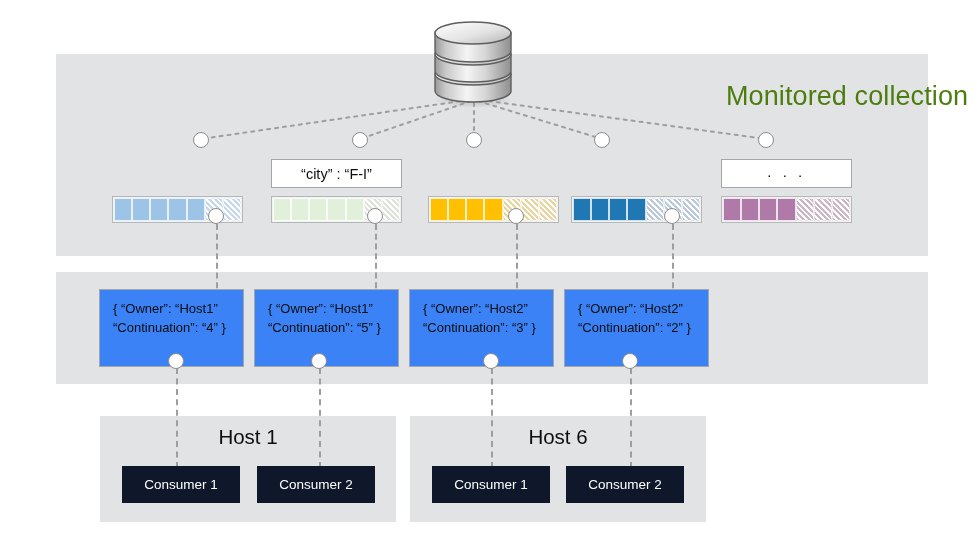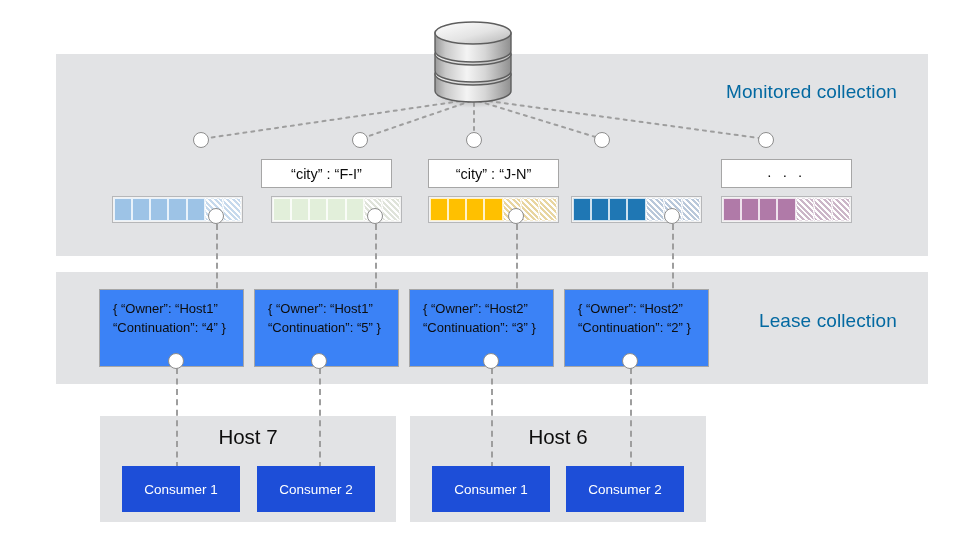--- a/index.html
+++ b/index.html
@@ -20,22 +20,22 @@
     position: absolute;
     background: #e2e3e5;
   }
   #monitored-panel { left: 56px; top: 54px; width: 872px; height: 202px; }
   #lease-panel     { left: 56px; top: 272px; width: 872px; height: 112px; }
   #host1-panel     { left: 100px; top: 416px; width: 296px; height: 106px; }
   #host2-panel     { left: 410px; top: 416px; width: 296px; height: 106px; }
 
   .panel-label {
     position: absolute;
-    font-size: 19px;
-    color: #0369a1;
+    font-size: 27px;
+    color: #4d7c0f;
     white-space: nowrap;
     letter-spacing: .1px;
   }
   #monitored-label { left: 726px; top: 81px; }
   #lease-label     { left: 759px; top: 310px; }
 
   .host-title {
     position: absolute;
     font-size: 20.5px;
     color: #0d0d0d;
@@ -118,43 +118,42 @@
     font-size: 13px;
     line-height: 19px;
     color: #0d0d0d;
     white-space: pre-line;
     z-index: 4;
   }
 
   
   .consumer {
     position: absolute;
-    width: 118px; height: 46px;
-    background: #1d4ed8;
+    width: 118px; height: 37px;
+    background: #0f172a;
     color: #ffffff;
     font-size: 13.5px;
     display: flex; align-items: center; justify-content: center;
     z-index: 4;
     white-space: nowrap;
   }
 </style>
 </head>
 <body>
 
 <div id="stage">
 
   <div class="panel" id="monitored-panel"></div>
   <div class="panel" id="lease-panel"></div>
   <div class="panel" id="host1-panel"></div>
   <div class="panel" id="host2-panel"></div>
 
   <div class="panel-label" id="monitored-label">Monitored collection</div>
-  <div class="panel-label" id="lease-label">Lease collection</div>
-
-  <div class="host-title" id="host1-title">Host 7</div>
+
+  <div class="host-title" id="host1-title">Host 1</div>
   <div class="host-title" id="host2-title">Host 6</div>
 
   <div id="fan">
     <svg width="977" height="537">
       <g stroke="#9e9e9e" stroke-width="2" stroke-dasharray="3 5" fill="none" stroke-linecap="round">
         <line x1="468" y1="100" x2="201" y2="139"></line>
         <line x1="471" y1="101" x2="360" y2="139"></line>
         <line x1="474" y1="103" x2="474" y2="139"></line>
         <line x1="478" y1="101" x2="602" y2="139"></line>
         <line x1="481" y1="100" x2="766" y2="139"></line>
@@ -202,35 +201,34 @@
       <div class="seg" style="background: rgb(157, 195, 230);"></div>
       <div class="seg" style="background: rgb(157, 195, 230);"></div>
       <div class="seg" style="background: rgb(157, 195, 230);"></div>
       <div class="seg empty" style="background-image: repeating-linear-gradient(45deg, rgb(198, 217, 236) 0px, rgb(198, 217, 236) 2px, rgba(255, 255, 255, 0.85) 2px, rgba(255, 255, 255, 0.85) 4px); background-color: rgb(246, 246, 246);"></div>
       <div class="seg empty" style="background-image: repeating-linear-gradient(45deg, rgb(198, 217, 236) 0px, rgb(198, 217, 236) 2px, rgba(255, 255, 255, 0.85) 2px, rgba(255, 255, 255, 0.85) 4px); background-color: rgb(246, 246, 246);"></div>
     </div>
   <div class="dot" style="left:208px; top:208px;"></div>
   <div class="vlink" style="left:216px; top:224px; height:74px;"></div>
 
   <div class="dot" style="left:352px; top:132px;"></div>
-  <div class="pk-box" style="left:261px; top:159px; width:131px;">“city” : “F-I”</div>
+  <div class="pk-box" style="left:271px; top:159px; width:131px;">“city” : “F-I”</div>
   <div class="bar" id="bar-2" style="left:271px; top:196px; width:131px;">
       <div class="seg" style="background: rgb(226, 239, 218);"></div>
       <div class="seg" style="background: rgb(226, 239, 218);"></div>
       <div class="seg" style="background: rgb(226, 239, 218);"></div>
       <div class="seg" style="background: rgb(226, 239, 218);"></div>
       <div class="seg" style="background: rgb(226, 239, 218);"></div>
       <div class="seg empty" style="background-image: repeating-linear-gradient(45deg, rgb(223, 227, 218) 0px, rgb(223, 227, 218) 2px, rgba(255, 255, 255, 0.85) 2px, rgba(255, 255, 255, 0.85) 4px); background-color: rgb(246, 246, 246);"></div>
       <div class="seg empty" style="background-image: repeating-linear-gradient(45deg, rgb(223, 227, 218) 0px, rgb(223, 227, 218) 2px, rgba(255, 255, 255, 0.85) 2px, rgba(255, 255, 255, 0.85) 4px); background-color: rgb(246, 246, 246);"></div>
     </div>
   <div class="dot" style="left:367px; top:208px;"></div>
   <div class="vlink" style="left:375px; top:224px; height:74px;"></div>
 
   <div class="dot" style="left:466px; top:132px;"></div>
-  <div class="pk-box" style="left:428px; top:159px; width:131px;">“city” : “J-N”</div>
   <div class="bar" id="bar-3" style="left:428px; top:196px; width:131px;">
       <div class="seg" style="background: rgb(255, 192, 0);"></div>
       <div class="seg" style="background: rgb(255, 192, 0);"></div>
       <div class="seg" style="background: rgb(255, 192, 0);"></div>
       <div class="seg" style="background: rgb(255, 192, 0);"></div>
       <div class="seg empty" style="background-image: repeating-linear-gradient(45deg, rgb(232, 213, 160) 0px, rgb(232, 213, 160) 2px, rgba(255, 255, 255, 0.85) 2px, rgba(255, 255, 255, 0.85) 4px); background-color: rgb(246, 246, 246);"></div>
       <div class="seg empty" style="background-image: repeating-linear-gradient(45deg, rgb(232, 213, 160) 0px, rgb(232, 213, 160) 2px, rgba(255, 255, 255, 0.85) 2px, rgba(255, 255, 255, 0.85) 4px); background-color: rgb(246, 246, 246);"></div>
       <div class="seg empty" style="background-image: repeating-linear-gradient(45deg, rgb(232, 213, 160) 0px, rgb(232, 213, 160) 2px, rgba(255, 255, 255, 0.85) 2px, rgba(255, 255, 255, 0.85) 4px); background-color: rgb(246, 246, 246);"></div>
     </div>
   <div class="dot" style="left:508px; top:208px;"></div>

